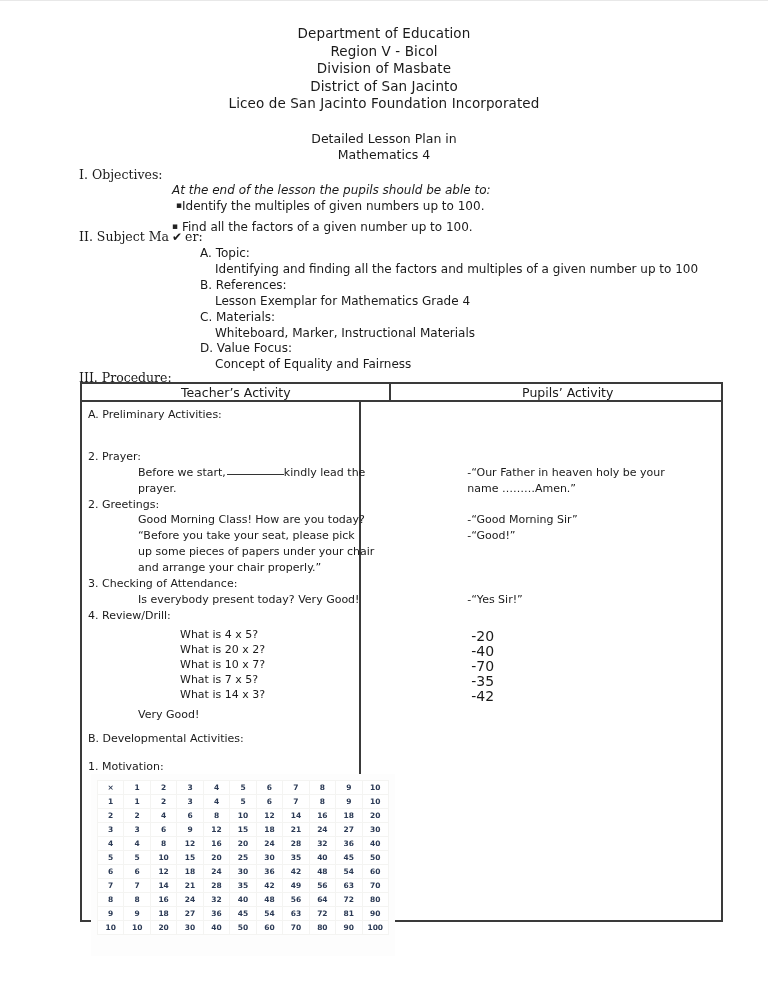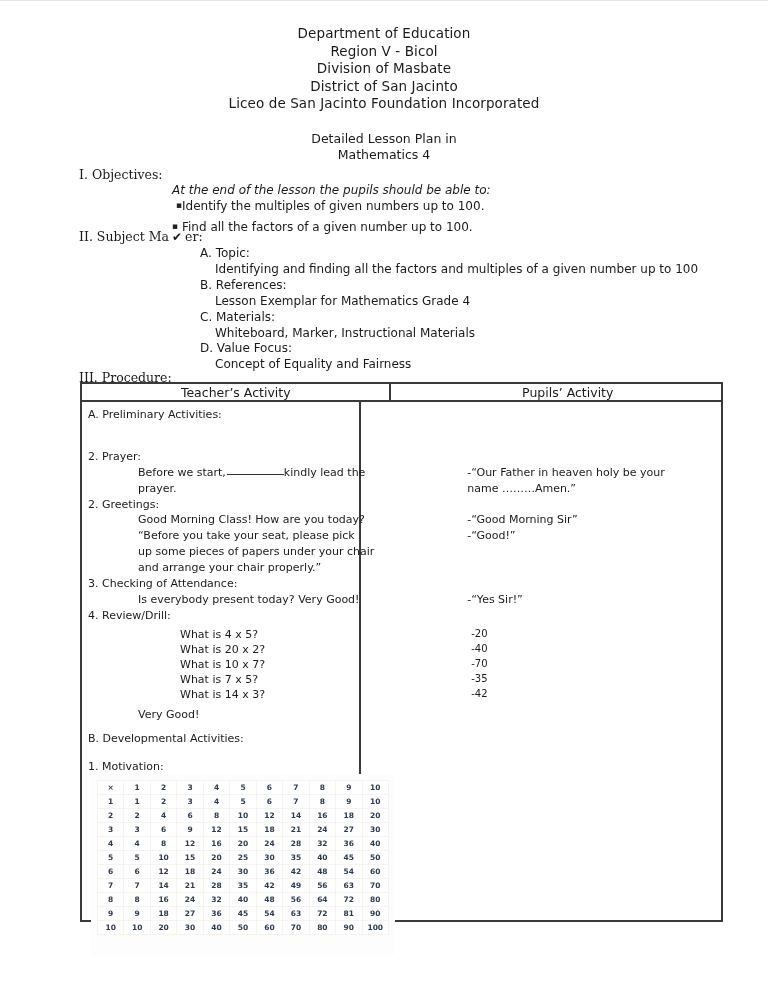--- a/index.html
+++ b/index.html
@@ -118,21 +118,21 @@
     width: 368px;
     box-sizing: border-box;
     position: relative;
     margin-left: 40px;
   }
   .tl { position: absolute; font-size: 11px; white-space: nowrap; }
   .ind0 { left: 6px; }
   .ind1 { left: 56px; }
   .ind2 { left: 98px; }
   .pl { position: absolute; font-size: 11px; white-space: nowrap; left: 66px; }
-  .pnum { position: absolute; font-size: 10px; white-space: nowrap; left: 70px; }
+  .pnum { position: absolute; font-size: 14px; white-space: nowrap; left: 70px; }
   .ul-blank {
     display: inline-block;
     width: 57px;
     border-bottom: 1px solid #333;
     margin: 0 0 0 1px;
     vertical-align: 1px;
   }
 
   
   .mult-wrap {

